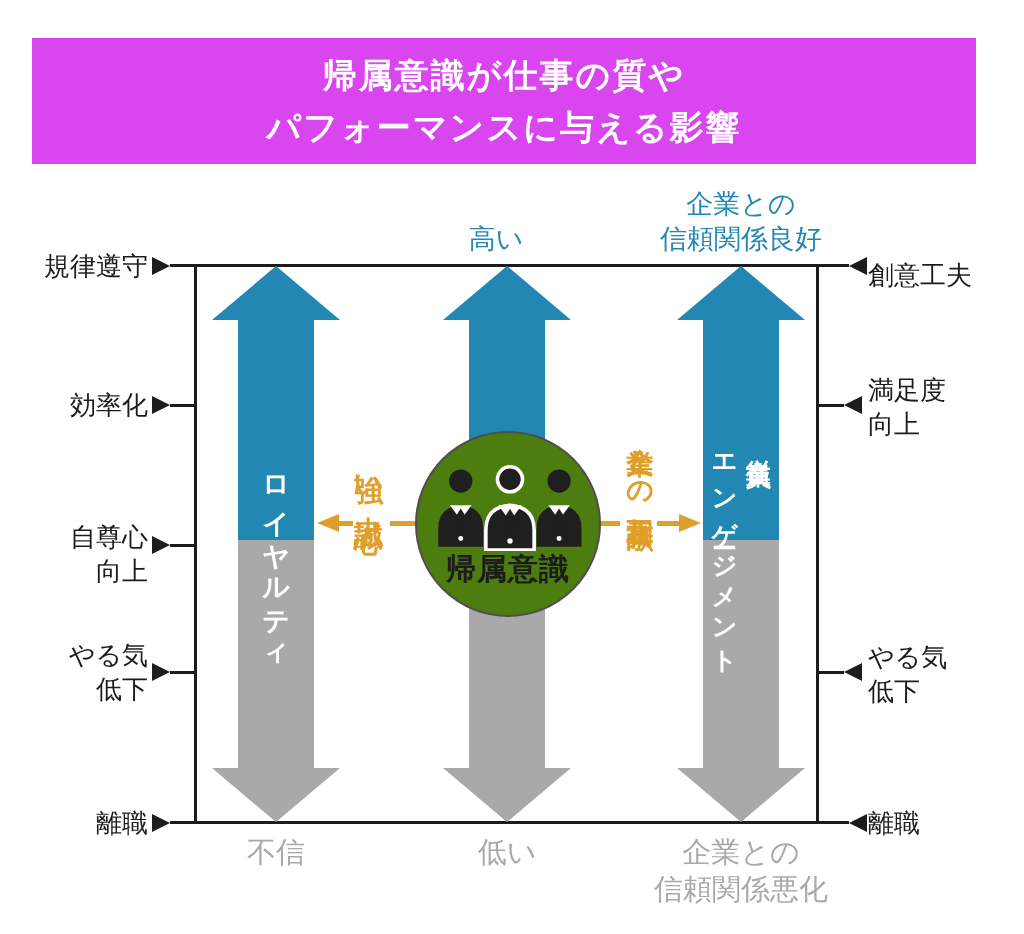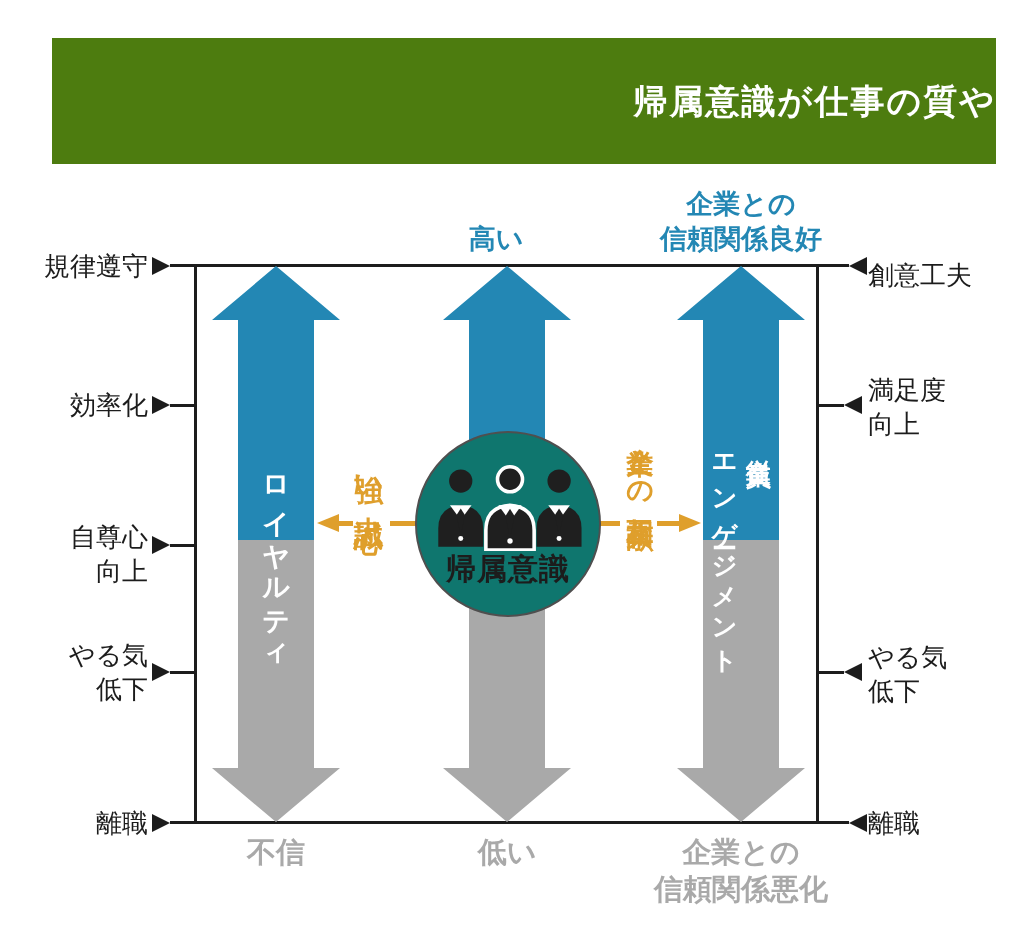--- a/index.html
+++ b/index.html
@@ -2,22 +2,22 @@
 <html><head>
 <meta charset="utf-8">
 <style>
   html,body{margin:0;padding:0;background:#fff;}
   .page{
     position:relative;width:1024px;height:934px;background:#ffffff;overflow:hidden;
     font-family:"DejaVu Sans","Liberation Sans",sans-serif;color:#1c1c1c;
   }
   
   .banner{
-    position:absolute;left:52px;top:38px;width:944px;height:126px;
-    background:#4d7c0f;display:flex;flex-direction:column;justify-content:center;align-items:flex-end;
+    position:absolute;left:32px;top:38px;width:944px;height:126px;
+    background:#d946ef;display:flex;flex-direction:column;justify-content:center;
   }
   .banner-line{
     text-align:center;color:#ffffff;font-weight:bold;font-size:34px;line-height:52px;
     letter-spacing:2px;white-space:pre;
   }
   
   .hline,.vline,.tick{position:absolute;background:#1c1c1c;}
   .hline{height:3px;width:679px;left:170px;}
   .hline.top{top:264px;}  .hline.bottom{top:821px;}
   .vline{width:3px;height:560px;top:264px;}
@@ -30,21 +30,21 @@
   .tri.left{border-right:18px solid #1c1c1c;}   
   
   .axlbl{
     position:absolute;font-size:26px;line-height:34px;font-weight:500;
     white-space:pre-line;color:#1c1c1c;
   }
   .axlbl.lft{left:0;width:148px;text-align:right;}
   .axlbl.rgt{left:868px;width:150px;text-align:left;}
   
   .cap{
-    position:absolute;width:240px;text-align:center;font-weight:bold;
+    position:absolute;width:240px;text-align:center;font-weight:normal;
     white-space:pre-line;
   }
   .cap.top{color:#2387b4;font-size:27px;line-height:35px;}
   .cap.bot{color:#a9a9a9;font-size:29px;line-height:37px;}
   
   .bigarrow{
     position:absolute;top:266px;width:128px;height:556px;
     background:linear-gradient(to bottom,#2387b4 0 274px,#a9a9a9 274px 100%);
     clip-path:polygon(64px 0px,128px 54px,102px 54px,102px 502px,128px 502px,64px 556px,0px 502px,26px 502px,26px 54px,0px 54px);
   }
@@ -69,36 +69,37 @@
     color:#df9f2c;font-weight:bold;
   }
   .olabel .vglyphs{color:#df9f2c;}
   .olabel.lft{left:350px;top:452px;width:38px;}
   .olabel.lft .vglyphs{font-size:29px;letter-spacing:4px;}
   .olabel.rgt{left:622px;top:427px;width:36px;}
   .olabel.rgt .vglyphs{font-size:27px;letter-spacing:2px;}
   
   .circle{
     position:absolute;left:415px;top:431px;width:186px;height:186px;border-radius:50%;
-    background:#0f766e;border:2px solid #4f4f4f;box-sizing:border-box;z-index:5;
+    background:#4d7c0f;border:2px solid #4f4f4f;box-sizing:border-box;z-index:5;
   }
   .circle svg{position:absolute;left:17px;top:30px;}
   .circle-label{
     position:absolute;left:0;right:0;top:116px;text-align:center;
     font-size:30px;font-weight:bold;color:#1c1c1c;letter-spacing:1px;
   }
   .z4{z-index:4;}
 </style>
 </head>
 <body>
 
 <div class="page">
 
   <div class="banner">
     <div class="banner-line">帰属意識が仕事の質や</div>
+    <div class="banner-line">パフォーマンスに与える影響</div>
   </div>
 
   <div class="hline top"></div>
   <div class="hline bottom"></div>
   <div class="vline left"></div>
   <div class="vline right"></div>
 
   <div class="tri right" style="left:152px;top:257px;"></div>
   <div class="tick l" style="top:404px;"></div>
   <div class="tri right" style="left:152px;top:396px;"></div>

